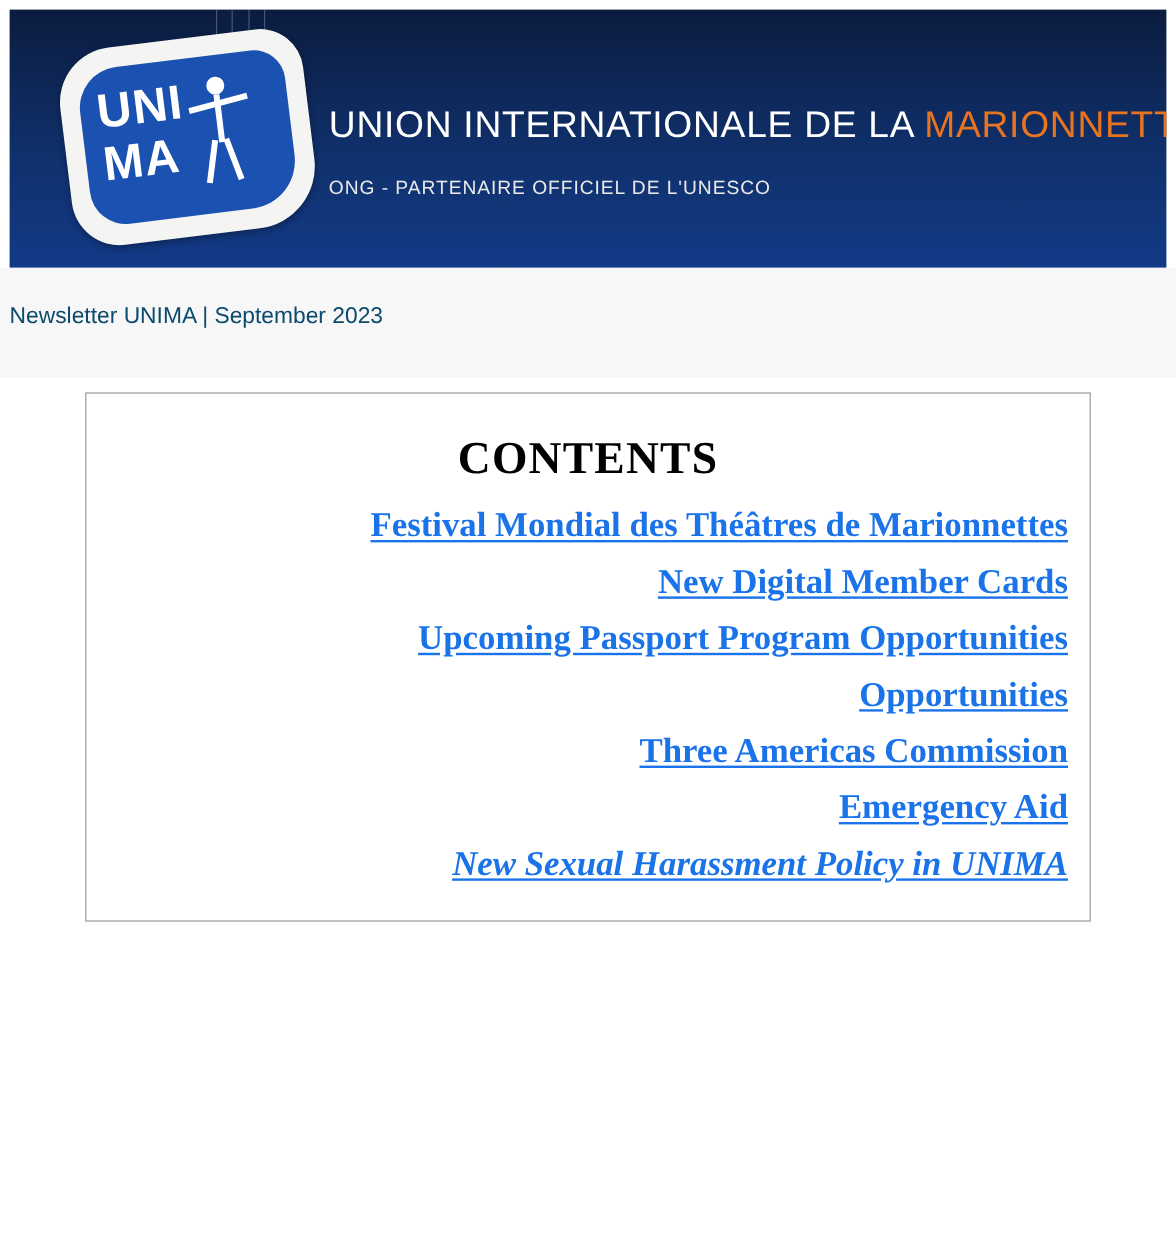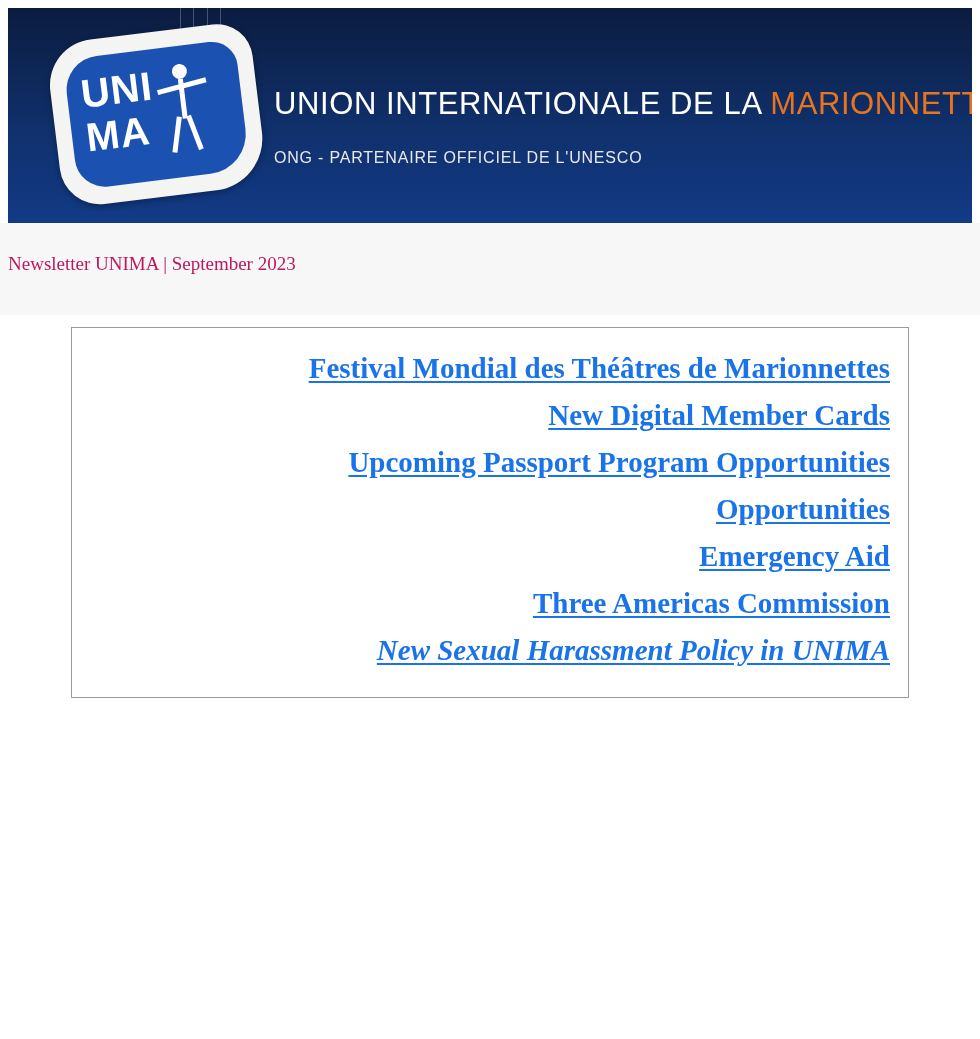--- a/index.html
+++ b/index.html
@@ -141,23 +141,23 @@
   }
 
   
   .strip {
     background: #f7f7f7;
     height: 92px;
     box-sizing: border-box;
     padding: 30px 0 0 8px;
   }
   .strip-text {
-    font-family: Liberation Serif, serif;
+    font-family: Liberation Sans, sans-serif;
     font-size: 19px;
-    color: #be185d;
+    color: #0c4a6e;
     text-align: right;
   }
 
   
   .contents-area {
     background: #ffffff;
     padding: 12px 0 0 0;
   }
   .contents-box {
     width: 838px;
@@ -229,38 +229,39 @@
       <div class="banner-sub">ONG - PARTENAIRE OFFICIEL DE L'UNESCO</div>
     </div>
   </div>
 
   <div class="strip">
     <span class="strip-text">Newsletter UNIMA | September 2023</span>
   </div>
 
   <div class="contents-area">
     <div class="contents-box">
+      <div class="contents-title">CONTENTS</div>
 
       <div class="toc-item">
         <a class="toc-link">Festival Mondial des Théâtres de Marionnettes</a>
       </div>
       <div class="toc-item">
         <a class="toc-link">New Digital Member Cards</a>
       </div>
       <div class="toc-item">
         <a class="toc-link">Upcoming Passport Program Opportunities</a>
       </div>
       <div class="toc-item">
         <a class="toc-link">Opportunities </a>
       </div>
       <div class="toc-item">
+        <a class="toc-link">Three Americas Commission</a>
+      </div>
+      <div class="toc-item">
         <a class="toc-link">Emergency Aid</a>
-      </div>
-      <div class="toc-item">
-        <a class="toc-link">Three Americas Commission</a>
       </div>
       <div class="toc-item">
         <a class="toc-link">New Sexual Harassment Policy in UNIMA</a>
       </div>
     </div>
   </div>
 
 </div>
 
 </body></html>

